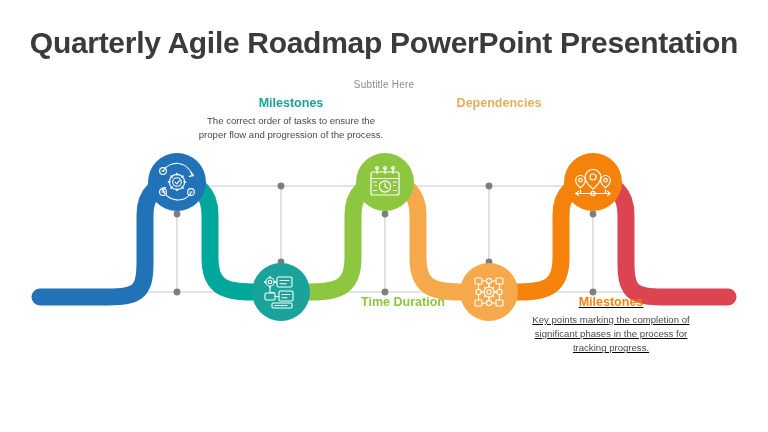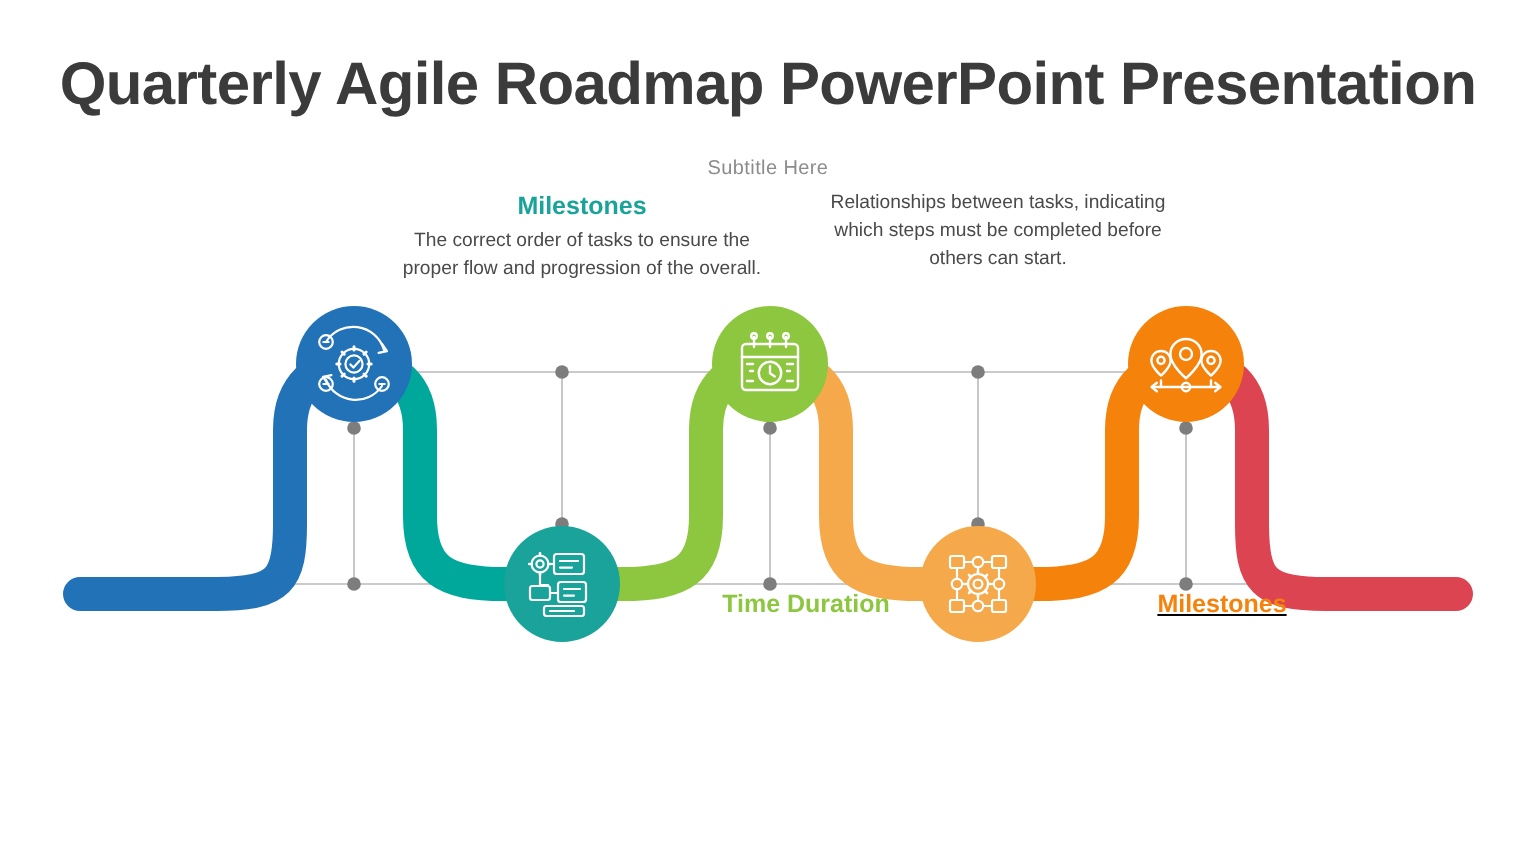--- a/index.html
+++ b/index.html
@@ -252,29 +252,30 @@
         <path d="M 607.6,191.4 l 2.6,2.1 -2.6,2.1"></path>
         <circle cx="593" cy="193.5" r="2.1"></circle>
         <path d="M 580.5,190.2 v 3.3"></path>
         <path d="M 605.5,190.2 v 3.3"></path>
       </g>
     </g>
   </svg>
 
   <div class="block" id="blk-sequencing">
     <div class="head" style="color:#1AA39A;">Milestones</div>
-    <div class="body">The correct order of tasks to ensure the proper flow and progression of the overall.</div>
+    <div class="body">The correct order of tasks to ensure the proper flow and progression of the process.</div>
   </div>
 
   <div class="block" id="blk-dependencies">
-    <div class="body">Relationships between tasks, indicating which steps must be completed before others can start.</div>
+    <div class="head" style="color:#E0B15A;">Dependencies</div>
   </div>
 
 
   <div class="block" id="blk-time">
     <div class="head" style="color:#8DC63F;text-align:center;">Time Duration</div>
   </div>
 
   <div class="block" id="blk-milestones">
     <div class="head" style="color:#F5820B;">Milestones</div>
+    <div class="body">Key points marking the completion of significant phases in the process for tracking progress.</div>
   </div>
 
 </div>
 
 </body></html>

